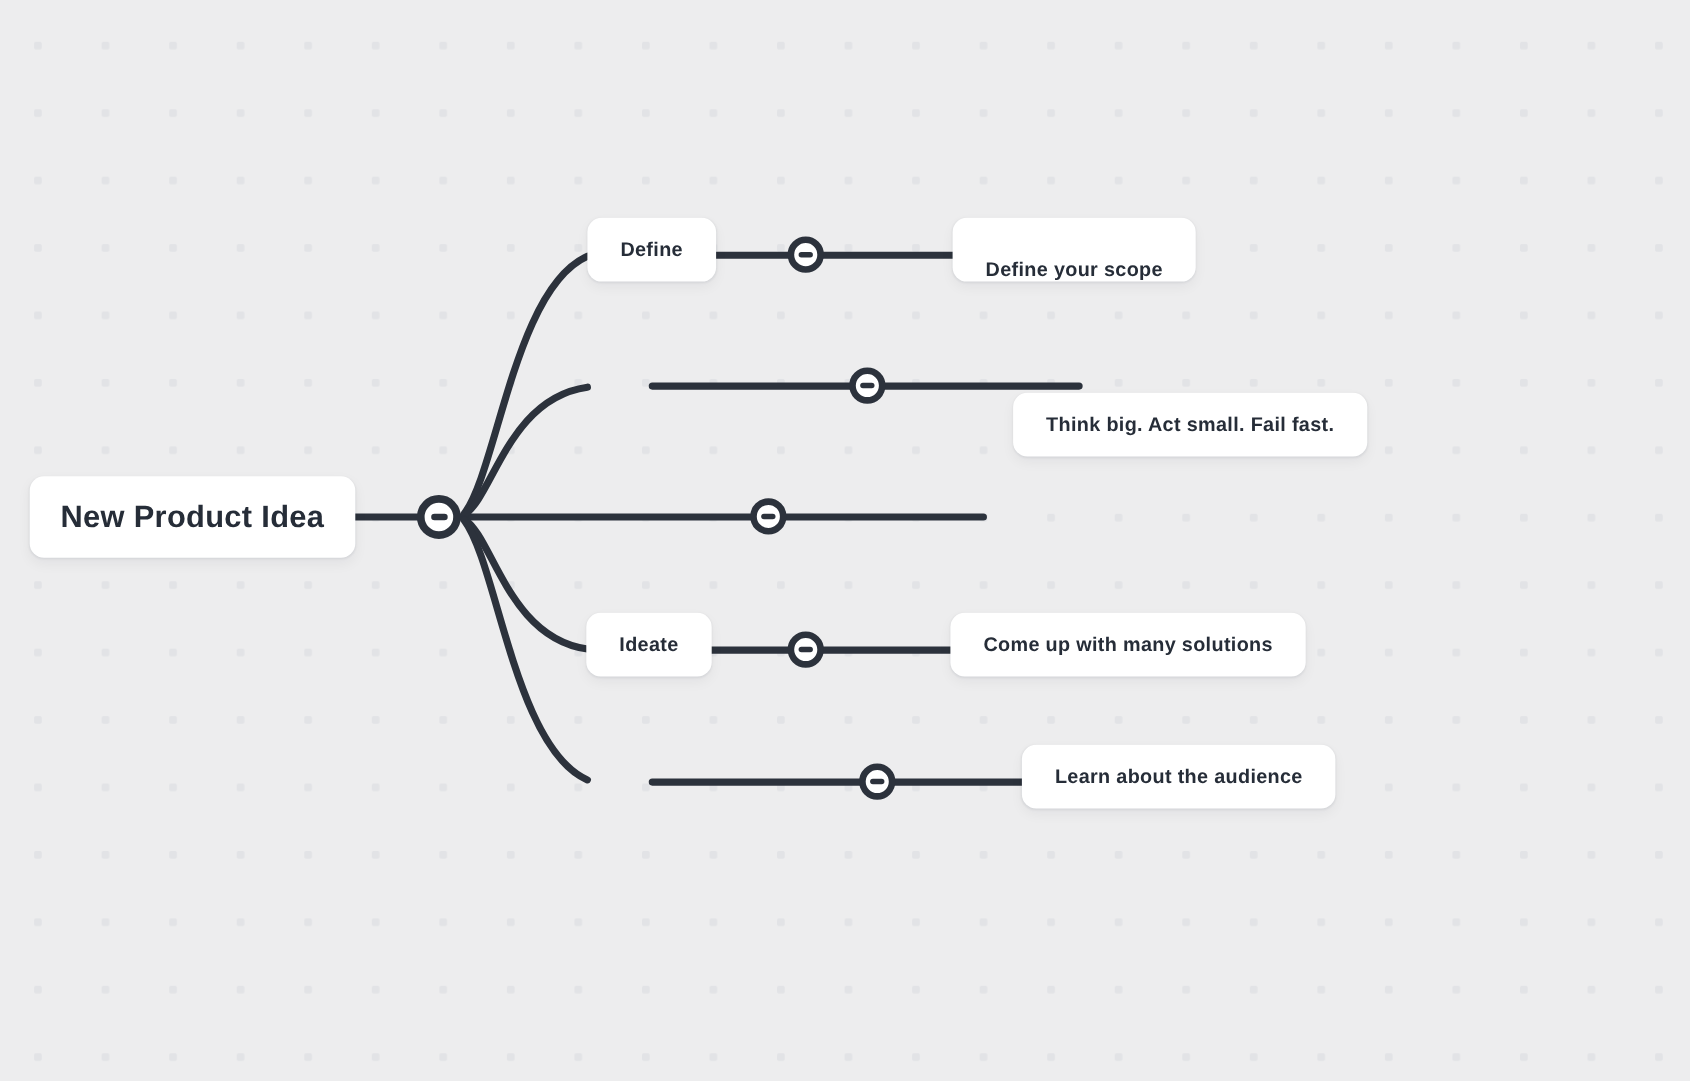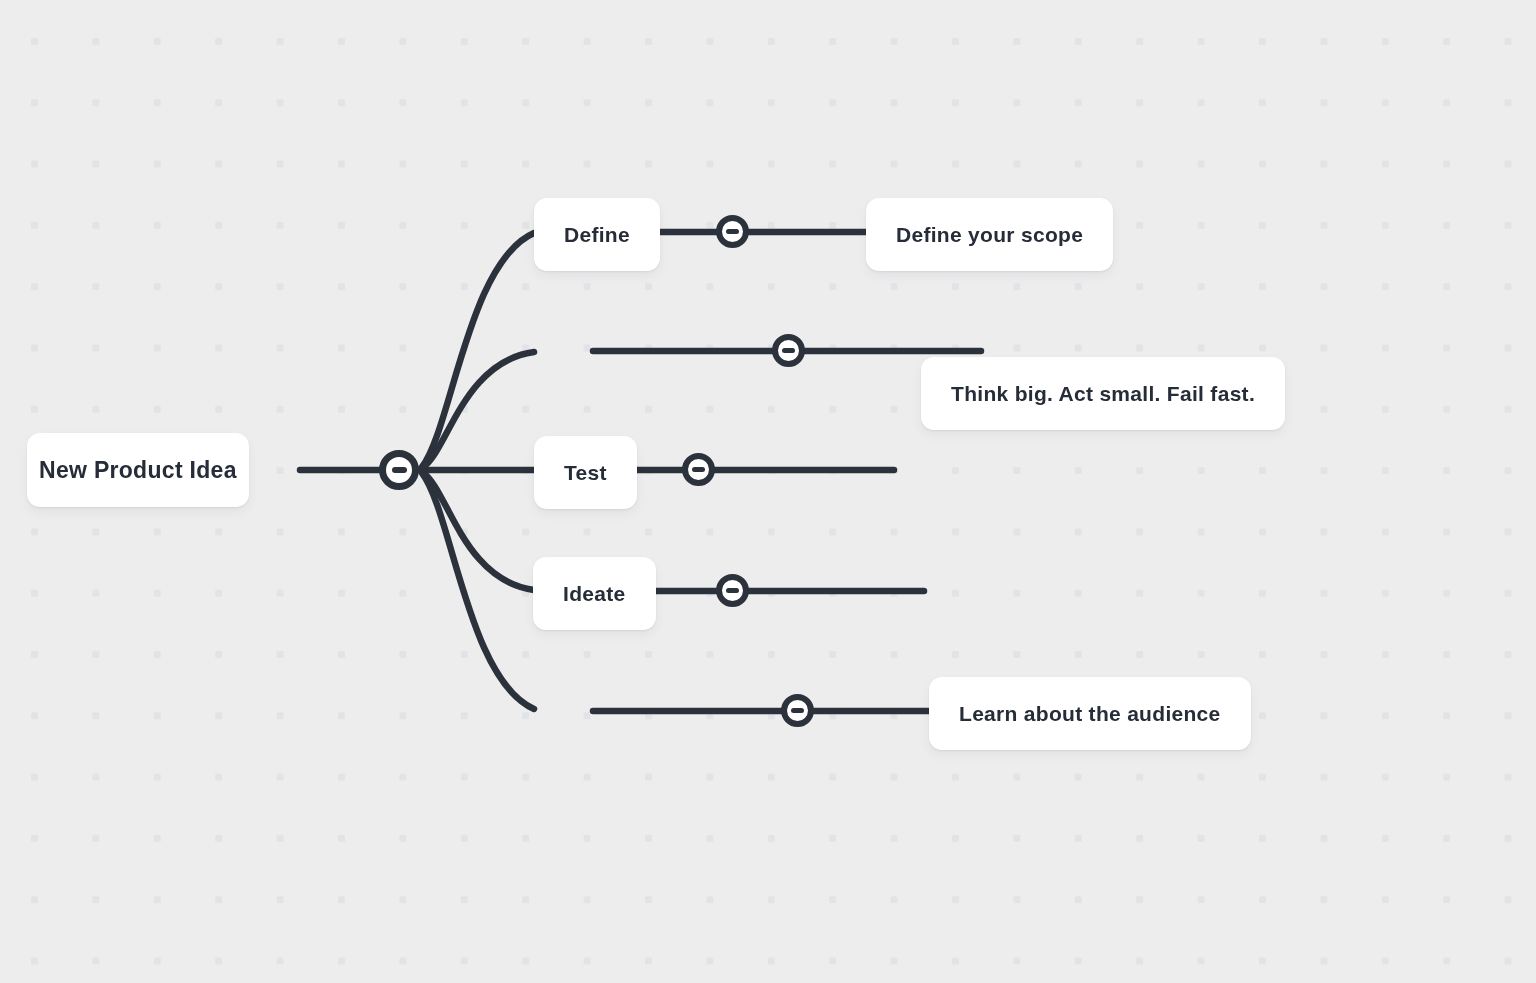--- a/index.html
+++ b/index.html
@@ -13,45 +13,45 @@
   body{
     width:1536px;height:983px;overflow:hidden;
     background:var(--bg);
     font-family:"Liberation Sans", sans-serif;
   }
   .canvas{position:relative;width:1536px;height:983px;}
   svg.edges{position:absolute;left:0;top:0;}
   .edge{fill:none;stroke:var(--line);stroke-width:6.5;stroke-linecap:round;}
   .dot-rect{fill:var(--dot);}
   .node{
-    position:absolute;height:73px;padding:0 30px;
+    position:absolute;height:58px;padding:0 30px;
     background:var(--nodebg);border-radius:13px;
     box-shadow:0 1px 2px rgba(15,23,42,.07), 0 5px 12px rgba(15,23,42,.05);
     display:flex;align-items:center;justify-content:center;
-    font-weight:700;font-size:21px;color:var(--text);
+    font-weight:700;font-size:18px;color:var(--text);
     white-space:nowrap;letter-spacing:.3px;cursor:default;
   }
-  .node.root{height:74px;font-size:23px;padding:0 12px;}
+  .node.root{height:74px;font-size:28px;padding:0 28px;}
   .toggle{
     position:absolute;box-sizing:border-box;width:33px;height:33px;
     border:6px solid var(--line);border-radius:50%;background:var(--nodebg);
     display:flex;align-items:center;justify-content:center;cursor:pointer;
   }
   .toggle .minus{width:13px;height:5px;border-radius:3px;background:var(--line);}
   .toggle.root-toggle{width:40px;height:40px;border-width:7px;}
   .toggle.root-toggle .minus{width:15px;height:6px;}
 
   #node-root{left:27px;top:433px;}
   #node-define{left:534px;top:198px;}
   #node-prototype{left:533px;top:317px;}
   #node-test{left:534px;top:436px;}
   #node-ideate{left:533px;top:557px;}
   #node-empathize{left:533px;top:677px;}
 
-  #node-note-define{left:866px;top:198px;}
+  #node-note-define{left:866px;top:198px;align-items:flex-end;}
   #node-note-prototype{left:921px;top:317px;margin-top:40px;}
   #node-note-test{left:834px;top:436px;}
   #node-note-ideate{left:864px;top:557px;}
   #node-note-empathize{left:929px;top:677px;text-align:center;}
 
   #toggle-root{left:379px;top:450px;}
   #toggle-define{left:716px;top:215px;}
   #toggle-prototype{left:772px;top:334px;}
   #toggle-test{left:682px;top:453px;}
   #toggle-ideate{left:716px;top:574px;}
@@ -99,32 +99,32 @@
     <span>Define your scope</span>
   </div>
 
   <div class="toggle" id="toggle-prototype">
     <span class="minus"></span>
   </div>
   <div class="node" id="node-note-prototype">
     <span>Think big. Act small. Fail fast.</span>
   </div>
 
-  <div class="node" id="node-test">
-    <span>Test</span>
-  </div>
   <div class="toggle" id="toggle-test">
     <span class="minus"></span>
   </div>
 
   <div class="node" id="node-ideate">
     <span>Ideate</span>
   </div>
   <div class="toggle" id="toggle-ideate">
     <span class="minus"></span>
+  </div>
+  <div class="node" id="node-note-ideate">
+    <span>Come up with many solutions</span>
   </div>
 
   <div class="toggle" id="toggle-empathize">
     <span class="minus"></span>
   </div>
   <div class="node" id="node-note-empathize">
     <span>Learn about the audience</span>
   </div>
 
 </div>

